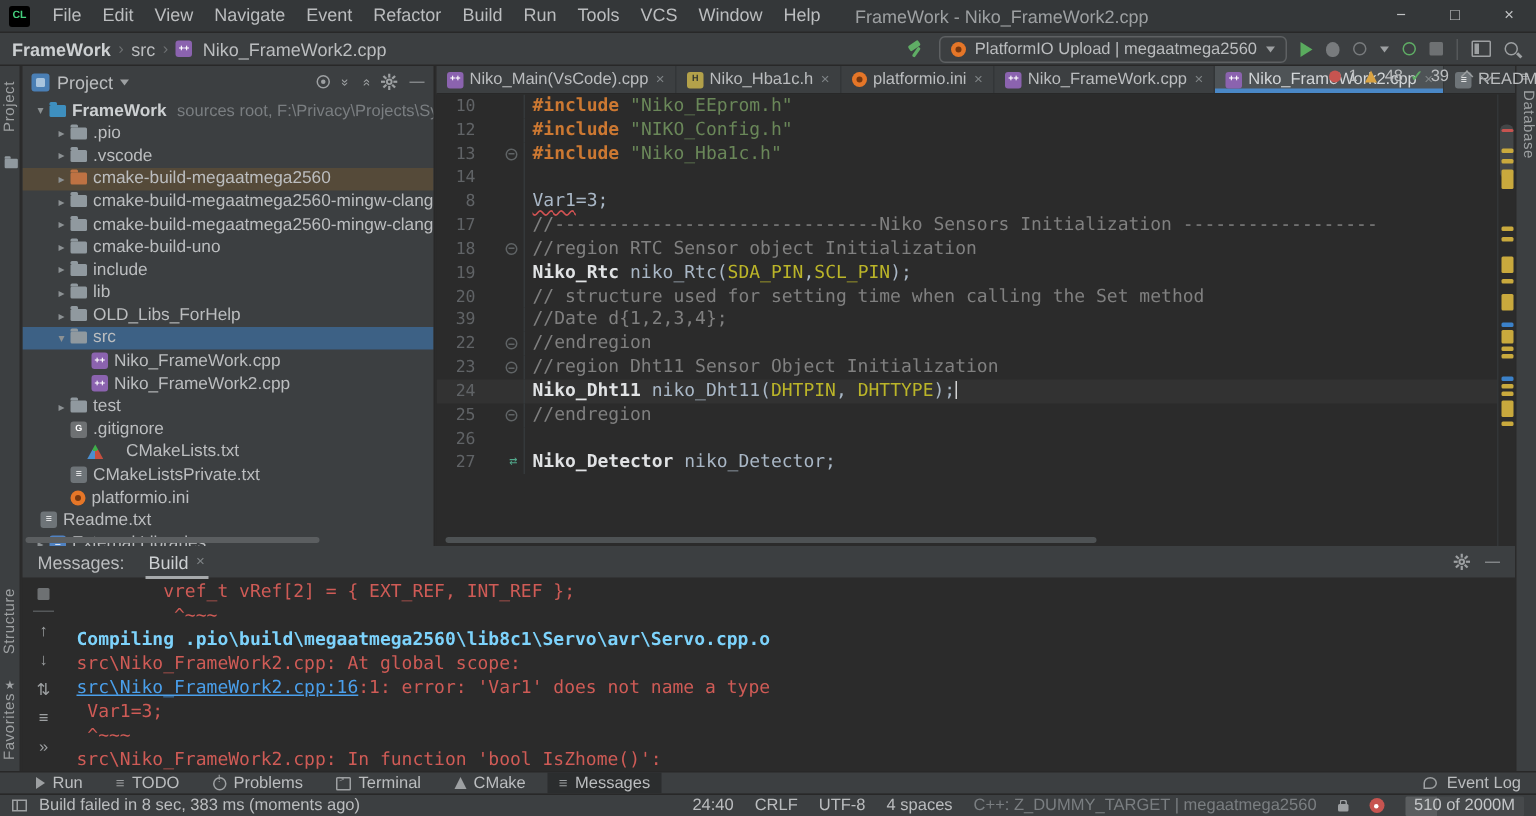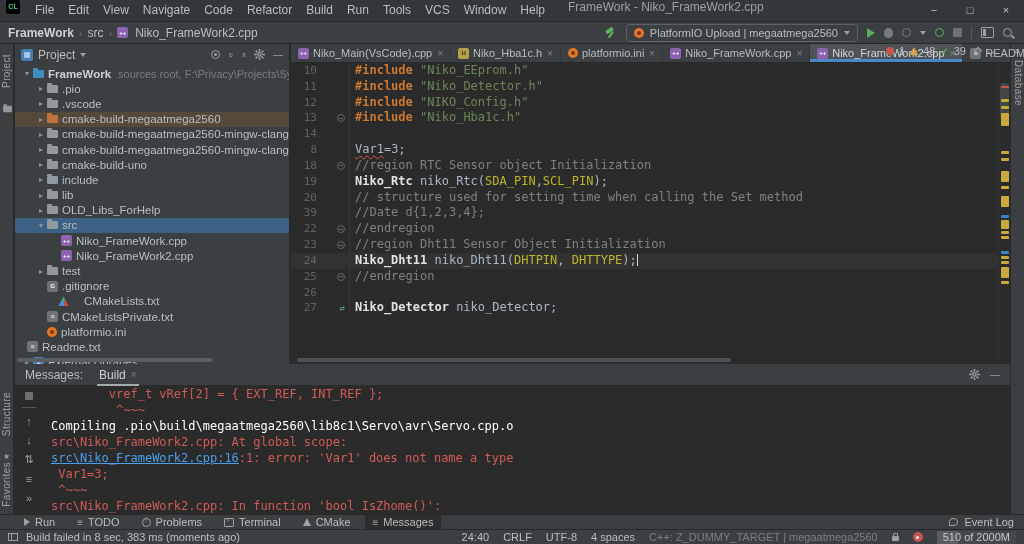--- a/index.html
+++ b/index.html
@@ -1,20 +1,20 @@
 <!DOCTYPE html>
 <html><head>
 <meta charset="utf-8">
 <style>
   html,body{margin:0;padding:0;background:#1a1a1a;}
   .app{position:relative;width:1024px;height:544px;background:#2B2B2B;overflow:hidden;
        font-family:"Liberation Sans",sans-serif;font-size:12px;color:#BBBDBF;}
   
   .titlebar{position:absolute;top:0;left:0;right:0;height:22px;background:#343739;
-            display:flex;align-items:flex-start;border-bottom:1px solid #282828;box-sizing:border-box;}
+            display:flex;align-items:center;border-bottom:1px solid #282828;box-sizing:border-box;}
   .logo{width:14px;height:14px;margin:0 8px 0 6px;border-radius:2px;background:#000;
         color:#45D07E;font:700 7px/14px "Liberation Sans",sans-serif;text-align:center;flex:none;}
   .menu-item{padding:0 7px;line-height:21px;color:#BBBDBF;cursor:default;}
   .win-title{margin-left:16px;color:#9DA0A2;}
   .win-controls{margin-left:auto;display:flex;}
   .wbtn{width:36px;text-align:center;line-height:21px;color:#C0C2C4;font-size:11px;}
   
   .toolbar{position:absolute;top:22px;left:0;right:0;height:22px;background:#3C3F41;
            border-bottom:1px solid #282828;display:flex;align-items:center;padding:0 8px;box-sizing:border-box;}
   .breadcrumb{display:flex;align-items:center;gap:3px;}
@@ -126,21 +126,21 @@
   .m-tab::after{content:"";position:absolute;left:0;right:0;bottom:-4px;height:2px;background:#A7AAAC;}
   .m-x{color:#7F8486;font-size:10px;}
   .m-htools{margin-left:auto;display:flex;align-items:center;gap:10px;color:#9DA0A2;}
   .m-body{position:absolute;top:21px;left:0;right:0;bottom:0;display:flex;overflow:hidden;}
   .m-tools{width:28px;flex:none;display:flex;flex-direction:column;align-items:center;padding-top:7px;gap:7px;color:#9DA0A2;font-size:11px;}
   .m-sq{width:8px;height:8px;background:#6E7173;border-radius:1px;}
   .m-div{width:14px;height:1px;background:#55585A;}
   .m-out{flex:1;font-family:"DejaVu Sans Mono",monospace;font-size:12px;line-height:16px;
          padding:1px 0 0 8px;overflow:hidden;white-space:pre;}
   .m-out .r{color:#CF5B56;}
-  .m-out .p{color:#ffffff;}
+  .m-out .p{color:#7dd3fc;font-weight:bold;}
   .m-out .lb{color:#4A9FEB;text-decoration:underline;}
   
   .twbar{position:absolute;left:0;right:0;bottom:15px;height:15px;background:#3C3F41;border-top:1px solid #282828;
          display:flex;align-items:center;font-size:11px;color:#BBBDBF;padding-left:16px;gap:6px;box-sizing:border-box;}
   .twbtn{display:flex;align-items:center;gap:5px;padding:0 8px;height:100%;}
   .twbtn.active{background:#2B2D2E;}
   .ic-run{width:0;height:0;border-style:solid;border-width:4px 0 4px 6.5px;border-color:transparent transparent transparent #9DA0A2;display:inline-block;}
   .ic-list{color:#9DA0A2;font-size:10px;}
   .ic-prob{width:9px;height:9px;border:1px solid #9DA0A2;border-radius:50%;position:relative;display:inline-block;box-sizing:border-box;}
   .ic-prob::after{content:"!";position:absolute;left:2.5px;top:-2.5px;font-size:7px;color:#9DA0A2;}
@@ -167,21 +167,21 @@
 
 <div class="app">
 
   <div class="titlebar">
     <span class="logo">CL</span>
     <nav class="menubar" style="display:flex;">
         <span class="menu-item">File</span>
         <span class="menu-item">Edit</span>
         <span class="menu-item">View</span>
         <span class="menu-item">Navigate</span>
-        <span class="menu-item">Code</span>
+        <span class="menu-item">Event</span>
         <span class="menu-item">Refactor</span>
         <span class="menu-item">Build</span>
         <span class="menu-item">Run</span>
         <span class="menu-item">Tools</span>
         <span class="menu-item">VCS</span>
         <span class="menu-item">Window</span>
         <span class="menu-item">Help</span>
       </nav>
     <span class="win-title">FrameWork - Niko_FrameWork2.cpp</span>
     <div class="win-controls">
@@ -396,25 +396,25 @@
           <span class="tab-label">Niko_FrameWork2.cpp</span>
           <span class="tab-close">×</span>
         </div>
         <div class="tab">
           <span class="chip chip-txt">≡</span>
           <span class="tab-label">README</span>
         </div>
       </div>
     <div class="editor">
         <div class="cline"><span class="lnum">10</span><span class="fold-col"></span><span class="codetxt"><span class="kw">#include</span><span class="pl"> </span><span class="str">"Niko_EEprom.h"</span></span></div>
-        <div class="cline"><span class="lnum">11</span><span class="fold-col"></span><span class="codetxt"><span class="kw">#include</span><span class="pl"> </span><span class="str">"Niko_Detector.h"</span></span></div>
         <div class="cline"><span class="lnum">12</span><span class="fold-col"></span><span class="codetxt"><span class="kw">#include</span><span class="pl"> </span><span class="str">"NIKO_Config.h"</span></span></div>
         <div class="cline"><span class="lnum">13</span><span class="fold-col"><span class="fold"></span></span><span class="codetxt"><span class="kw">#include</span><span class="pl"> </span><span class="str">"Niko_Hba1c.h"</span></span></div>
         <div class="cline"><span class="lnum">14</span><span class="fold-col"></span><span class="codetxt"></span></div>
         <div class="cline"><span class="lnum">8</span><span class="fold-col"></span><span class="codetxt"><span class="sq">Var1</span><span class="pl">=3;</span></span></div>
+        <div class="cline"><span class="lnum">17</span><span class="fold-col"></span><span class="codetxt"><span class="com">//------------------------------Niko Sensors Initialization ------------------</span></span></div>
         <div class="cline"><span class="lnum">18</span><span class="fold-col"><span class="fold"></span></span><span class="codetxt"><span class="com">//region RTC Sensor object Initialization</span></span></div>
         <div class="cline"><span class="lnum">19</span><span class="fold-col"></span><span class="codetxt"><span class="typ">Niko_Rtc</span><span class="pl"> niko_Rtc(</span><span class="mac">SDA_PIN</span><span class="pl">,</span><span class="mac">SCL_PIN</span><span class="pl">);</span></span></div>
         <div class="cline"><span class="lnum">20</span><span class="fold-col"></span><span class="codetxt"><span class="com">// structure used for setting time when calling the Set method</span></span></div>
         <div class="cline"><span class="lnum">39</span><span class="fold-col"></span><span class="codetxt"><span class="com">//Date d{1,2,3,4};</span></span></div>
         <div class="cline"><span class="lnum">22</span><span class="fold-col"><span class="fold"></span></span><span class="codetxt"><span class="com">//endregion</span></span></div>
         <div class="cline"><span class="lnum">23</span><span class="fold-col"><span class="fold"></span></span><span class="codetxt"><span class="com">//region Dht11 Sensor Object Initialization</span></span></div>
         <div class="cline cur"><span class="lnum">24</span><span class="fold-col"></span><span class="codetxt"><span class="typ">Niko_Dht11</span><span class="pl"> niko_Dht11(</span><span class="mac">DHTPIN</span><span class="pl">, </span><span class="mac">DHTTYPE</span><span class="pl">);</span><span class="caret"></span></span></div>
         <div class="cline"><span class="lnum">25</span><span class="fold-col"><span class="fold"></span></span><span class="codetxt"><span class="com">//endregion</span></span></div>
         <div class="cline"><span class="lnum">26</span><span class="fold-col"></span><span class="codetxt"></span></div>
         <div class="cline"><span class="lnum">27</span><span class="fold-col"><span class="gut-swap">⇄</span></span><span class="codetxt"><span class="typ">Niko_Detector</span><span class="pl"> niko_Detector;</span></span></div>

